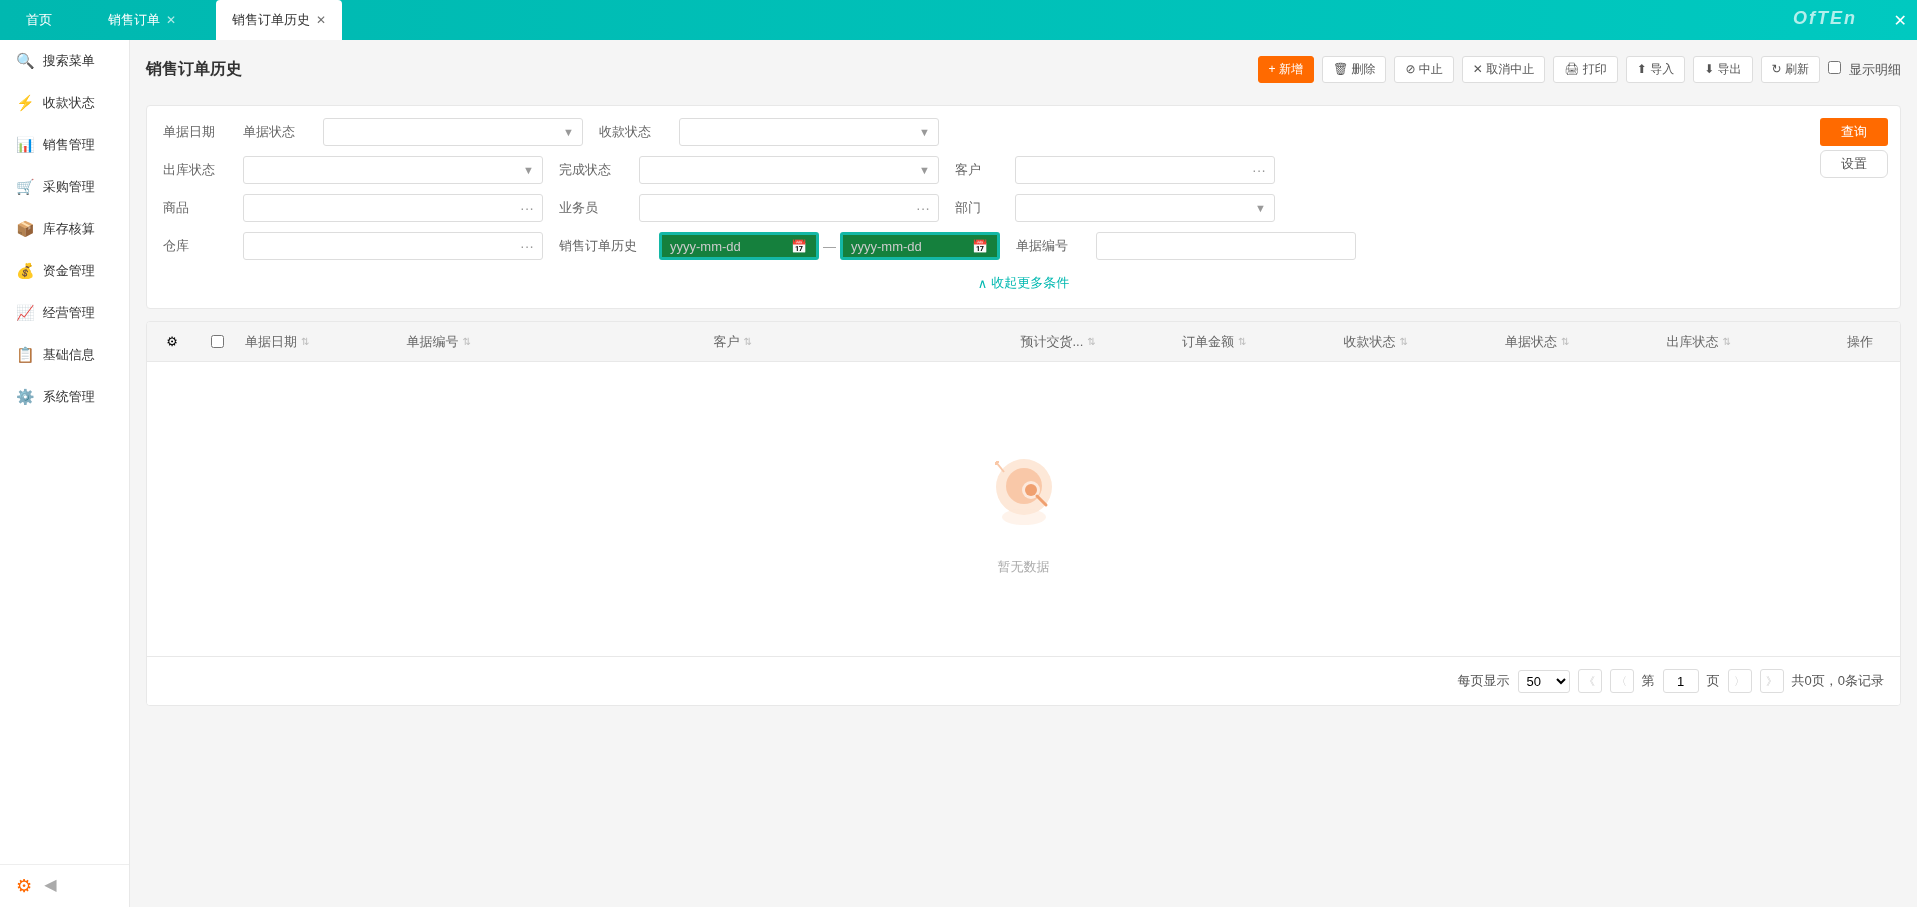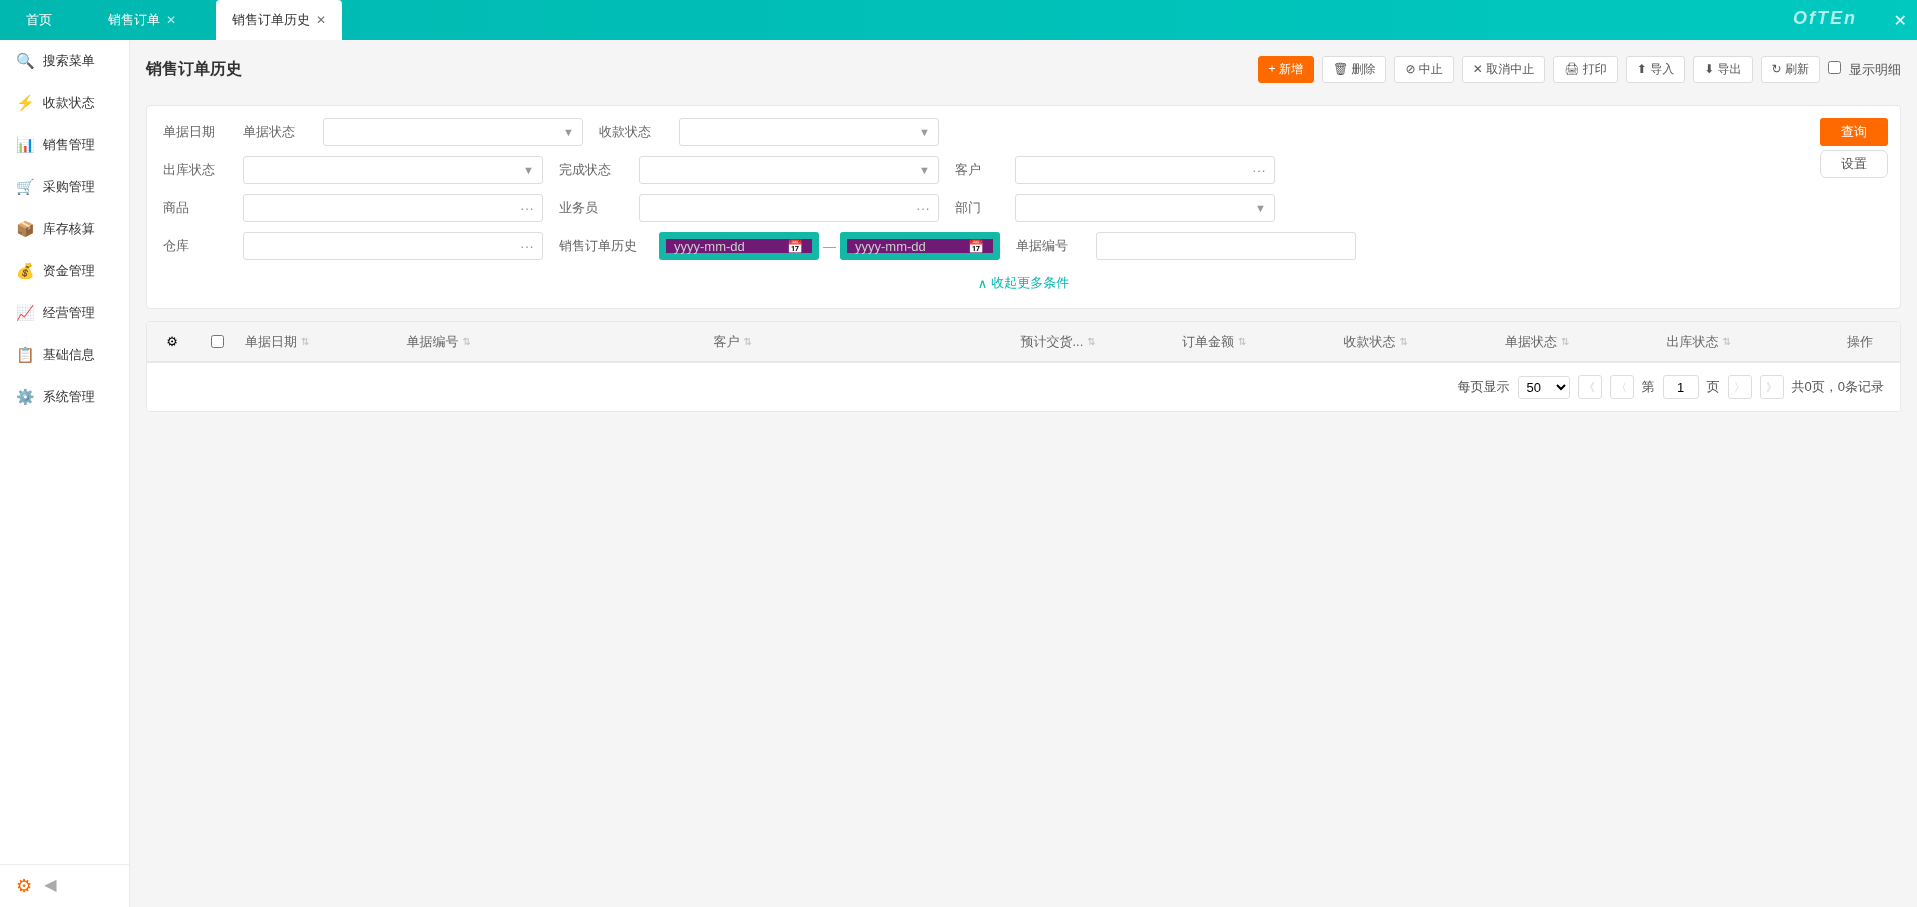--- a/index.html
+++ b/index.html
@@ -217,24 +217,24 @@
       cursor: pointer;
       padding: 4px 0;
       display: flex;
       align-items: center;
       justify-content: center;
       gap: 4px;
     }
     .filter-date-input {
       flex: 1;
       height: 28px;
-      border: 7px solid #14b8a6;
+      border: 3px solid #14b8a6;
       border-radius: 3px;
       padding: 0 8px;
-      background: #701a75;
+      background: #15803d;
       color: #ccc;
       display: flex;
       align-items: center;
       gap: 6px;
       font-size: 12px;
     }
     .date-separator { color: #999; padding: 0 4px; }
 
     
     .table-container {
@@ -567,20 +567,34 @@
         </div>
         <div class="th-cell">
           <span>出库状态</span>
           <span class="sort-icon">⇅</span>
         </div>
         <div class="th-actions">
           <span>操作</span>
         </div>
       </div>
 
+      <div class="empty-state">
+        <svg class="empty-icon" viewBox="0 0 100 100" xmlns="http://www.w3.org/2000/svg">
+          <circle cx="50" cy="45" r="28" fill="#fde8d8"></circle>
+          <ellipse cx="50" cy="75" rx="22" ry="8" fill="#fde8d8" opacity="0.5"></ellipse>
+          <circle cx="50" cy="44" r="18" fill="#f9c8a8"></circle>
+          <circle cx="57" cy="48" r="9" fill="white" opacity="0.6"></circle>
+          <circle cx="57" cy="48" r="6" fill="#f0a070"></circle>
+          <line x1="63" y1="54" x2="72" y2="63" stroke="#f0a070" stroke-width="3" stroke-linecap="round"></line>
+          <line x1="30" y1="30" x2="22" y2="20" stroke="#f9c8a8" stroke-width="2"></line>
+          <line x1="25" y1="20" x2="22" y2="20" stroke="#f9c8a8" stroke-width="2"></line>
+          <line x1="22" y1="20" x2="22" y2="23" stroke="#f9c8a8" stroke-width="2"></line>
+        </svg>
+        <span class="empty-text">暂无数据</span>
+      </div>
 
       <div class="pagination">
         <span>每页显示</span>
         <select class="page-size-select">
           <option>50</option>
           <option>10</option>
           <option>20</option>
           <option>100</option>
         </select>
         <button class="page-btn disabled">《</button>

